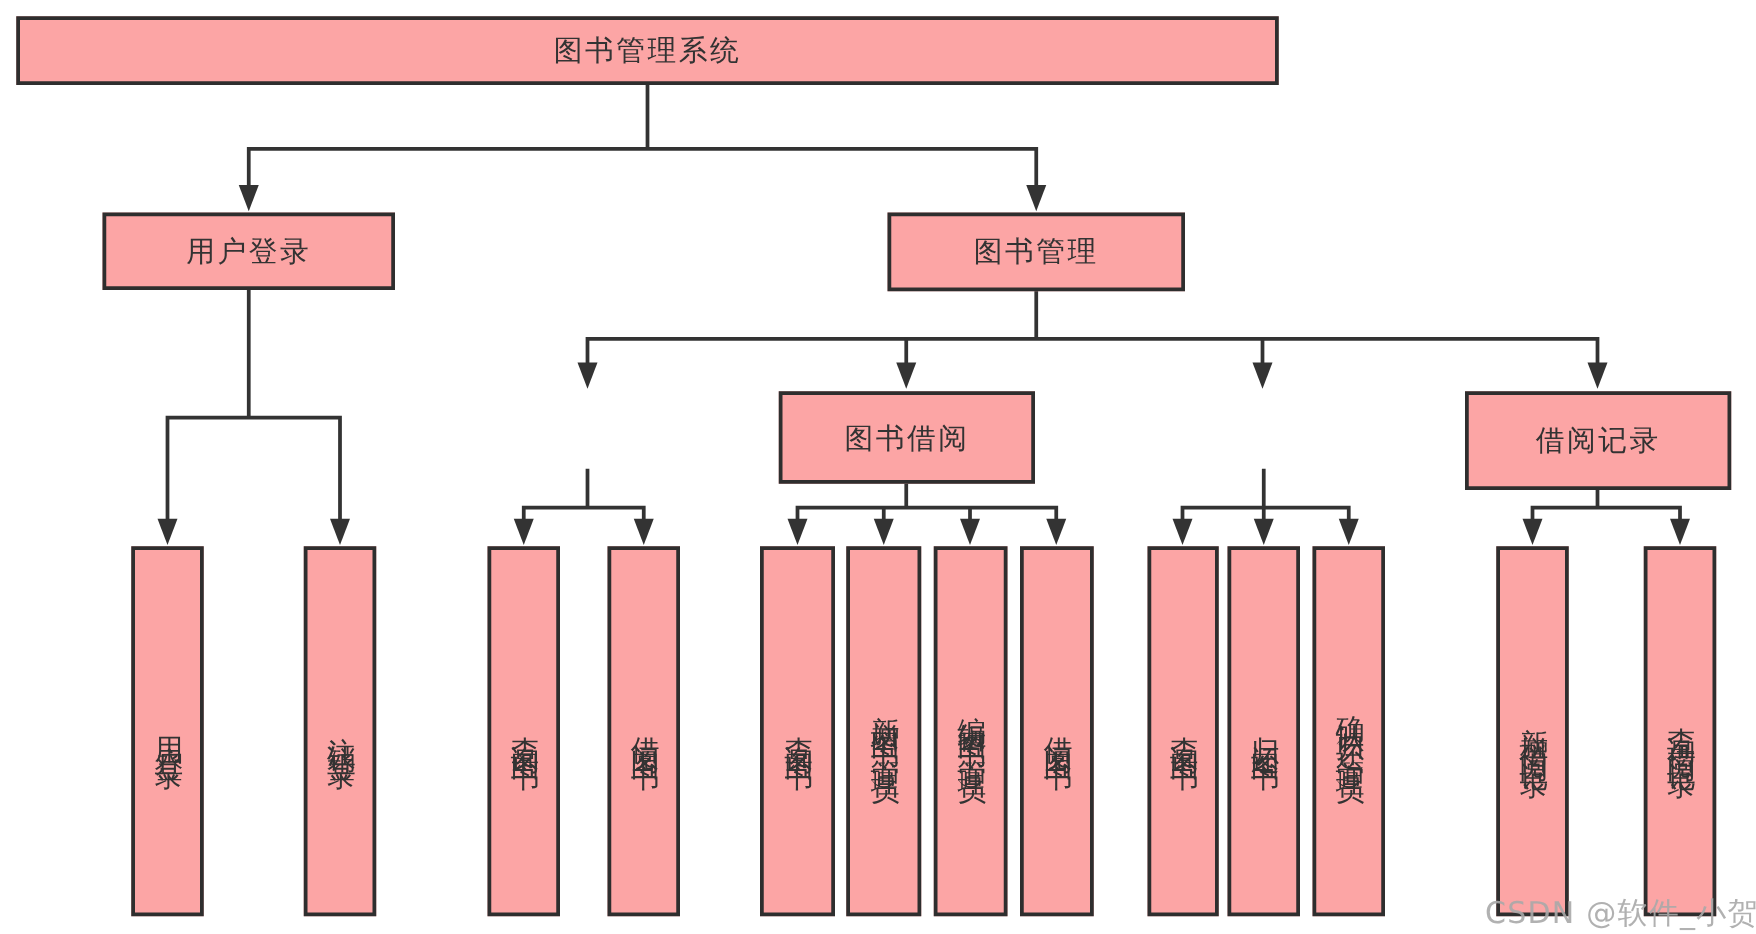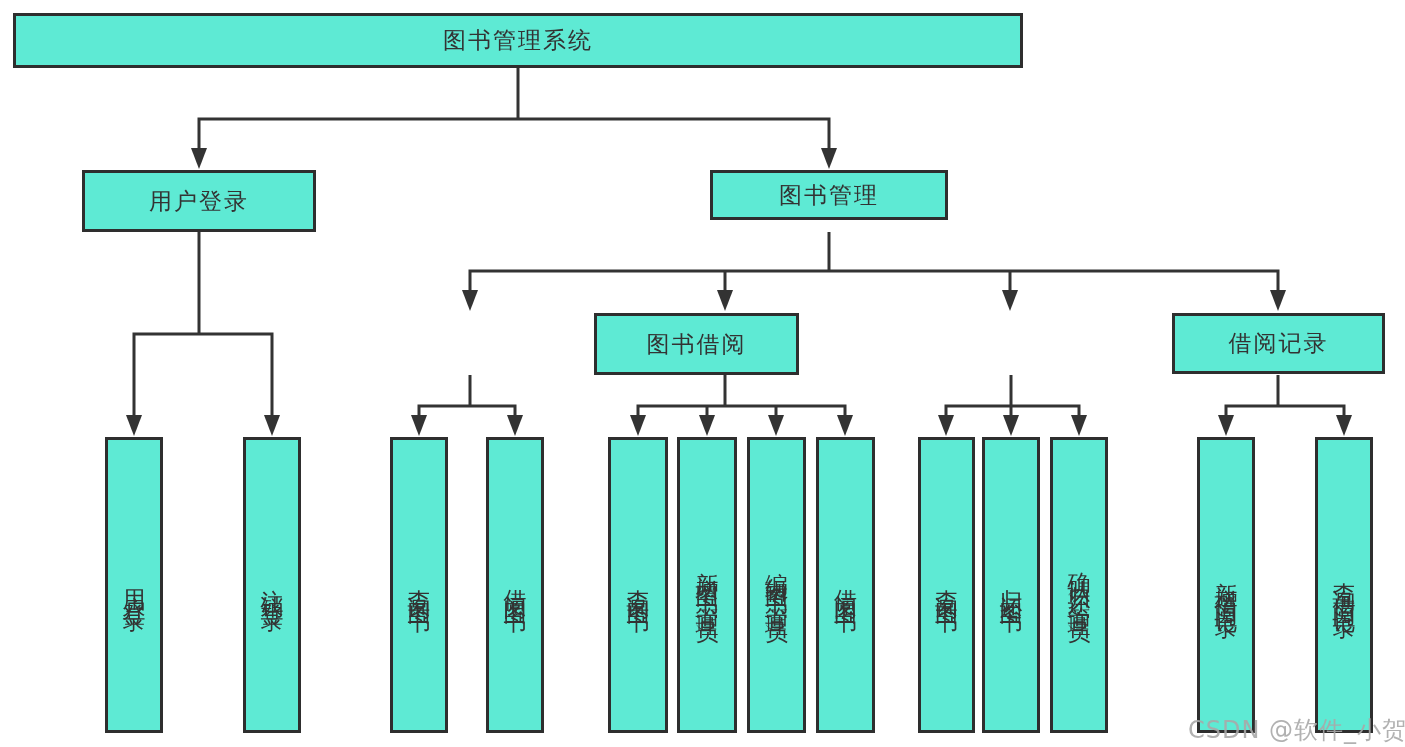--- a/index.html
+++ b/index.html
@@ -14,21 +14,21 @@
   svg.connectors {
     position: absolute;
     left: 0; top: 0;
     width: 1405px; height: 747px;
     z-index: 1;
   }
   .node {
     position: absolute;
     box-sizing: border-box;
     border: 3px solid #2e2e2e;
-    background: #5eead4;
+    background: #fca5a5;
     display: grid;
     place-items: center;
     color: #333333;
     font-size: 23px;
     z-index: 2;
     text-align: center;
   }
   .node.h .lbl {
     letter-spacing: 2px;
     white-space: nowrap;
@@ -113,28 +113,28 @@
     </g>
   </svg>
 
   <div class="node h" style="left:13px;top:13px;width:1010px;height:55px">
     <span class="lbl">图书管理系统</span>
   </div>
 
   <div class="node h" style="left:82px;top:170px;width:234px;height:62px">
     <span class="lbl">用户登录</span>
   </div>
-  <div class="node h" style="left:710px;top:170px;width:238px;height:50px">
+  <div class="node h" style="left:710px;top:170px;width:238px;height:63px">
     <span class="lbl">图书管理</span>
   </div>
 
-  <div class="node h" style="left:594px;top:313px;width:205px;height:62px">
+  <div class="node h" style="left:623px;top:313px;width:205px;height:74px">
     <span class="lbl">图书借阅</span>
   </div>
-  <div class="node h" style="left:1172px;top:313px;width:213px;height:61px">
+  <div class="node h" style="left:1172px;top:313px;width:213px;height:79px">
     <span class="lbl">借阅记录</span>
   </div>
 
   <div class="node v" style="left:105px;top:437px;width:58px;height:296px">
     <span class="lbl">用户登录</span>
   </div>
   <div class="node v" style="left:243px;top:437px;width:58px;height:296px">
     <span class="lbl">注销登录</span>
   </div>
 

